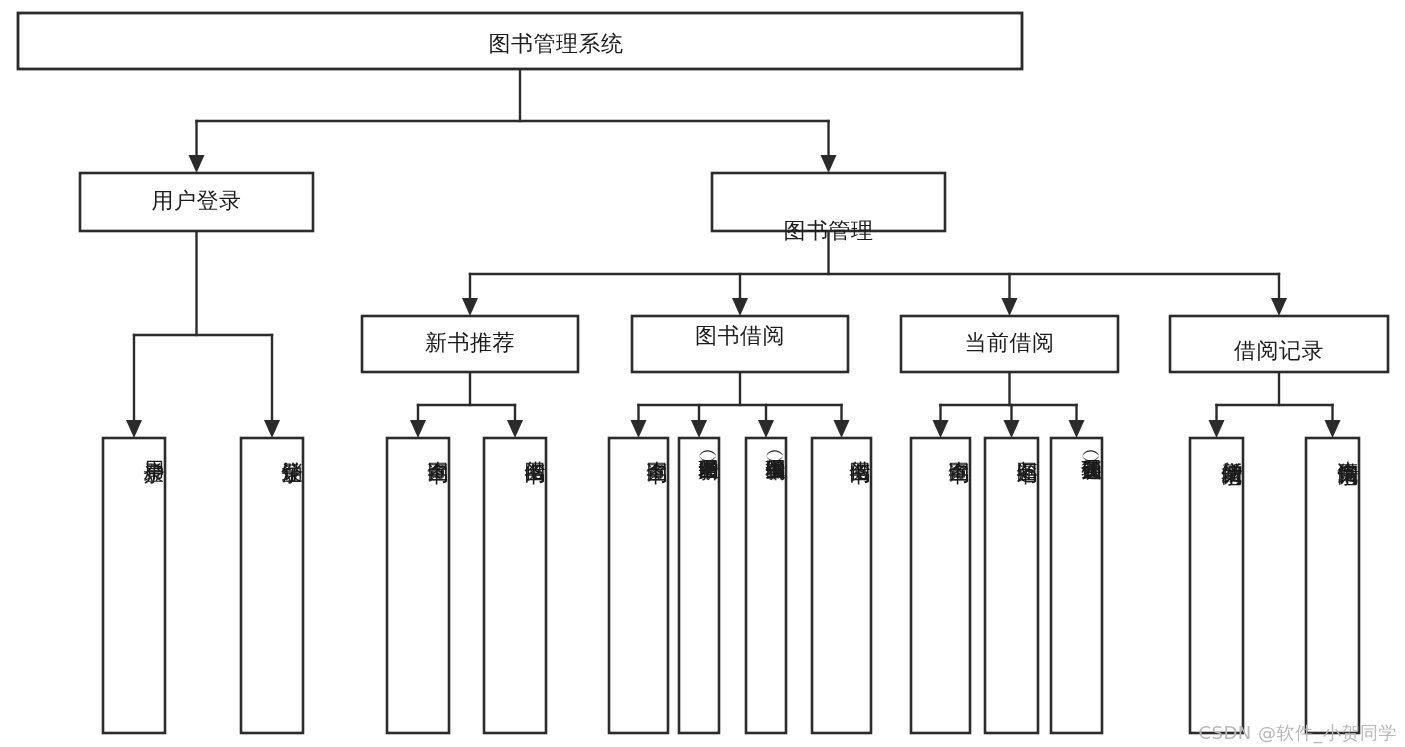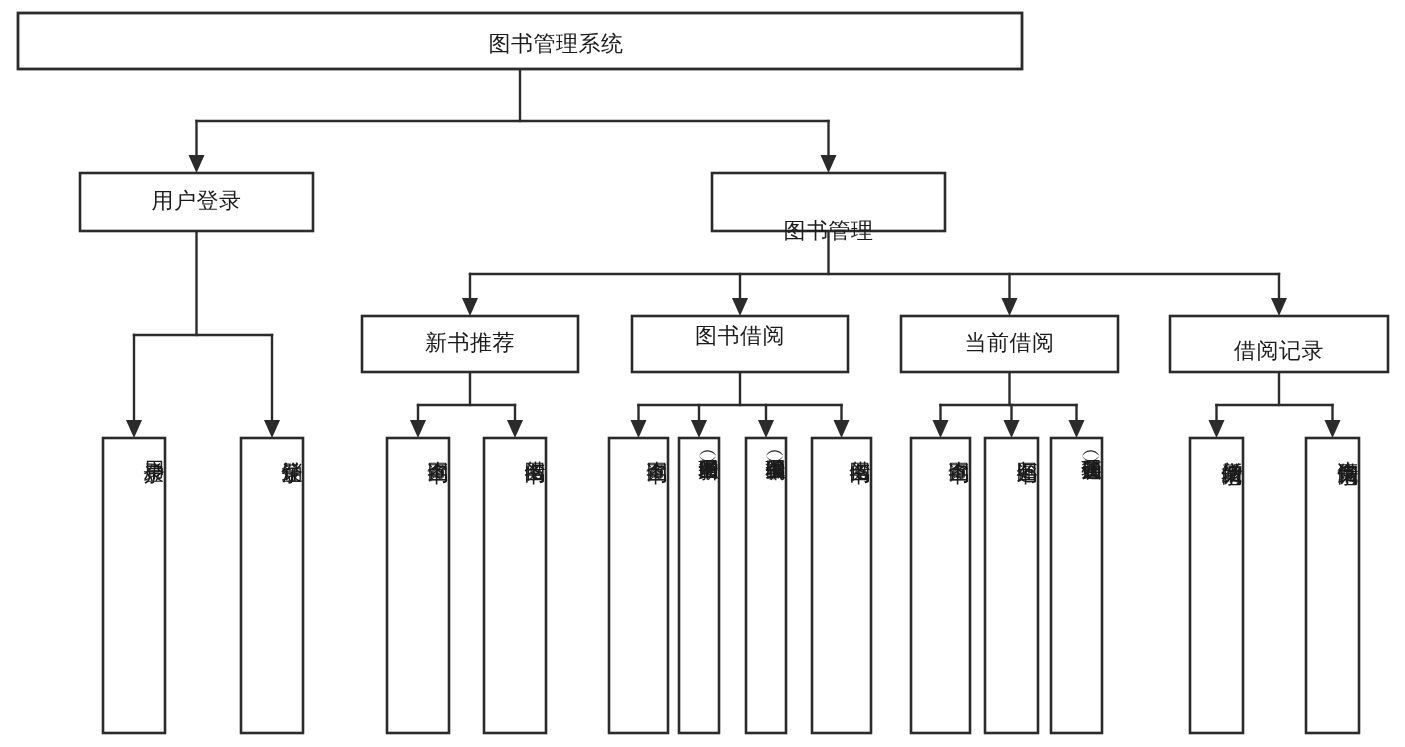--- a/index.html
+++ b/index.html
@@ -185,13 +185,14 @@
       <div class="label vertical start-top" style="left: 679px; top: 438px; width: 40px; height: 295px; font-size: 20px; letter-spacing: 0px;">新增图书（管理员）</div>
       <div class="label vertical start-top" style="left: 746px; top: 438px; width: 40px; height: 295px; font-size: 20px; letter-spacing: 0px;">编辑图书（管理员）</div>
       <div class="label vertical start-top" style="left: 812px; top: 438px; width: 59px; height: 295px;">借阅图书</div>
       <div class="label vertical start-top" style="left: 911px; top: 438px; width: 59px; height: 295px;">查询图书</div>
       <div class="label vertical start-top" style="left: 985px; top: 438px; width: 53px; height: 295px;">归还图书</div>
       <div class="label vertical start-top" style="left: 1051px; top: 438px; width: 51px; height: 295px; font-size: 20px; letter-spacing: 0px;">确认归还（管理员）</div>
       <div class="label vertical start-top" style="left: 1190px; top: 438px; width: 53px; height: 295px;">新增借阅记录</div>
       <div class="label vertical start-top" style="left: 1306px; top: 438px; width: 53px; height: 295px;">查询借阅记录</div>
     </div>
 
+  <div class="watermark">CSDN @软件_小贺同学</div>
 </div>
 
 </body></html>

